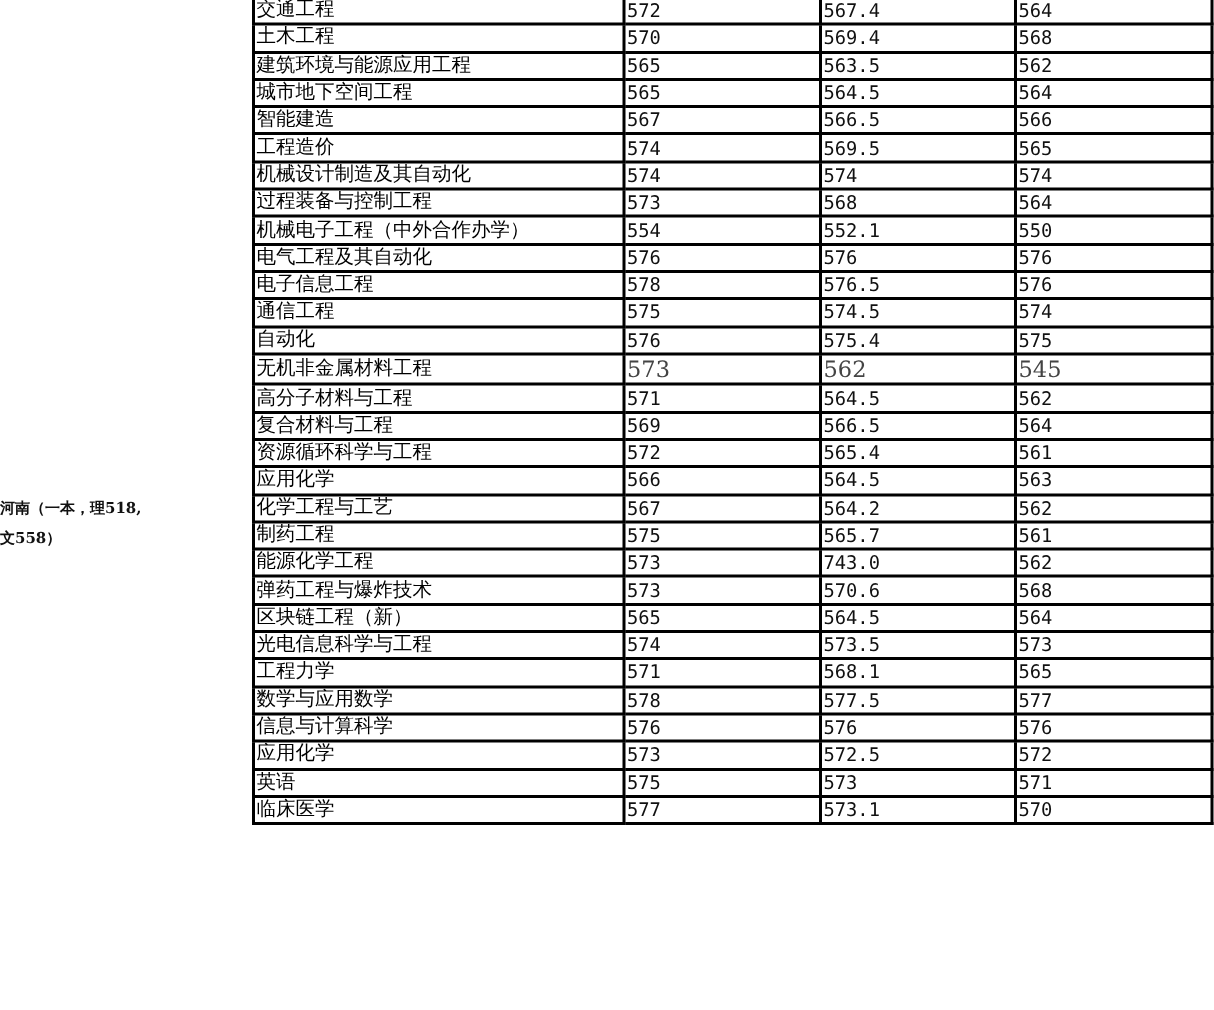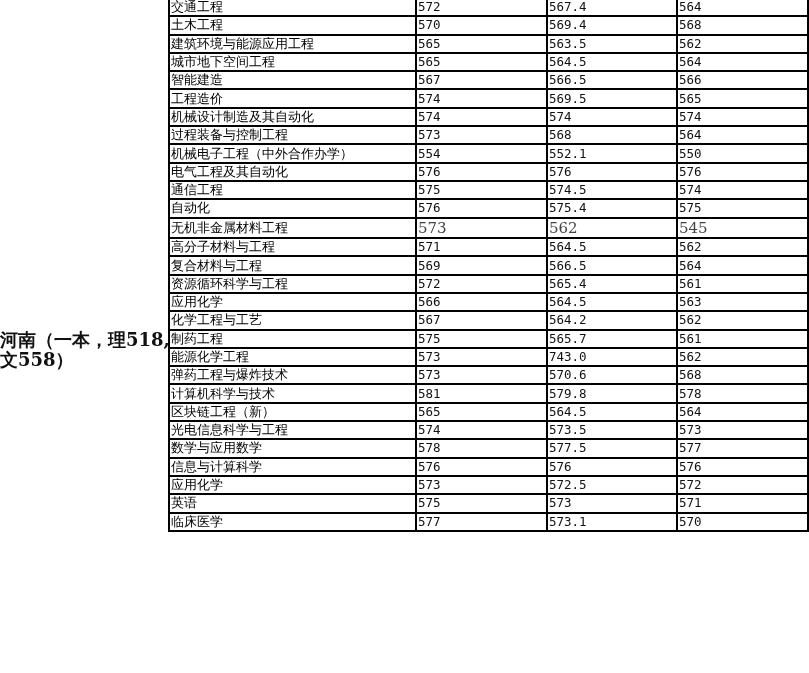--- a/index.html
+++ b/index.html
@@ -1,20 +1,20 @@
 <!DOCTYPE html>
 <html><head>
 <meta charset="utf-8">
 <style>
   html, body { margin:0; padding:0; background:#ffffff; }
   body { width:809px; height:673px; position:relative; overflow:hidden;
          font-family:"DejaVu Sans", sans-serif; color:#000; }
   .province {
     position:absolute; left:0; top:330px; width:168px;
-    font-family:"DejaVu Serif", serif; font-size:18px; line-height:20px;
+    font-family:"DejaVu Serif", serif; font-size:10px; line-height:20px;
     font-weight:bold; color:#111; white-space:nowrap;
   }
   table.scores {
     position:absolute; left:168px; top:-3px;
     border-collapse:collapse; table-layout:fixed;
     width:639px;
   }
   table.scores td {
     border:2px solid #000; height:16.3px; padding:0 0 0 1px;
     font-size:13px; line-height:16px; white-space:nowrap; overflow:hidden;
@@ -95,20 +95,26 @@
         <td class="num">552.1</td>
         <td class="num">550</td>
       </tr>
       <tr>
         <td>电气工程及其自动化</td>
         <td class="num">576</td>
         <td class="num">576</td>
         <td class="num">576</td>
       </tr>
       <tr>
+        <td>电子信息工程</td>
+        <td class="num">578</td>
+        <td class="num">576.5</td>
+        <td class="num">576</td>
+      </tr>
+      <tr>
         <td>通信工程</td>
         <td class="num">575</td>
         <td class="num">574.5</td>
         <td class="num">574</td>
       </tr>
       <tr>
         <td>自动化</td>
         <td class="num">576</td>
         <td class="num">575.4</td>
         <td class="num">575</td>
@@ -161,36 +167,36 @@
         <td class="num">743.0</td>
         <td class="num">562</td>
       </tr>
       <tr>
         <td>弹药工程与爆炸技术</td>
         <td class="num">573</td>
         <td class="num">570.6</td>
         <td class="num">568</td>
       </tr>
       <tr>
-        <td>计算机科学与技术</td>
-        <td class="num">581</td>
-        <td class="num">579.8</td>
-        <td class="num">578</td>
-      </tr>
-      <tr>
         <td>区块链工程（新）</td>
         <td class="num">565</td>
         <td class="num">564.5</td>
         <td class="num">564</td>
       </tr>
       <tr>
         <td>光电信息科学与工程</td>
         <td class="num">574</td>
         <td class="num">573.5</td>
         <td class="num">573</td>
+      </tr>
+      <tr>
+        <td>工程力学</td>
+        <td class="num">571</td>
+        <td class="num">568.1</td>
+        <td class="num">565</td>
       </tr>
       <tr>
         <td>数学与应用数学</td>
         <td class="num">578</td>
         <td class="num">577.5</td>
         <td class="num">577</td>
       </tr>
       <tr>
         <td>信息与计算科学</td>
         <td class="num">576</td>

